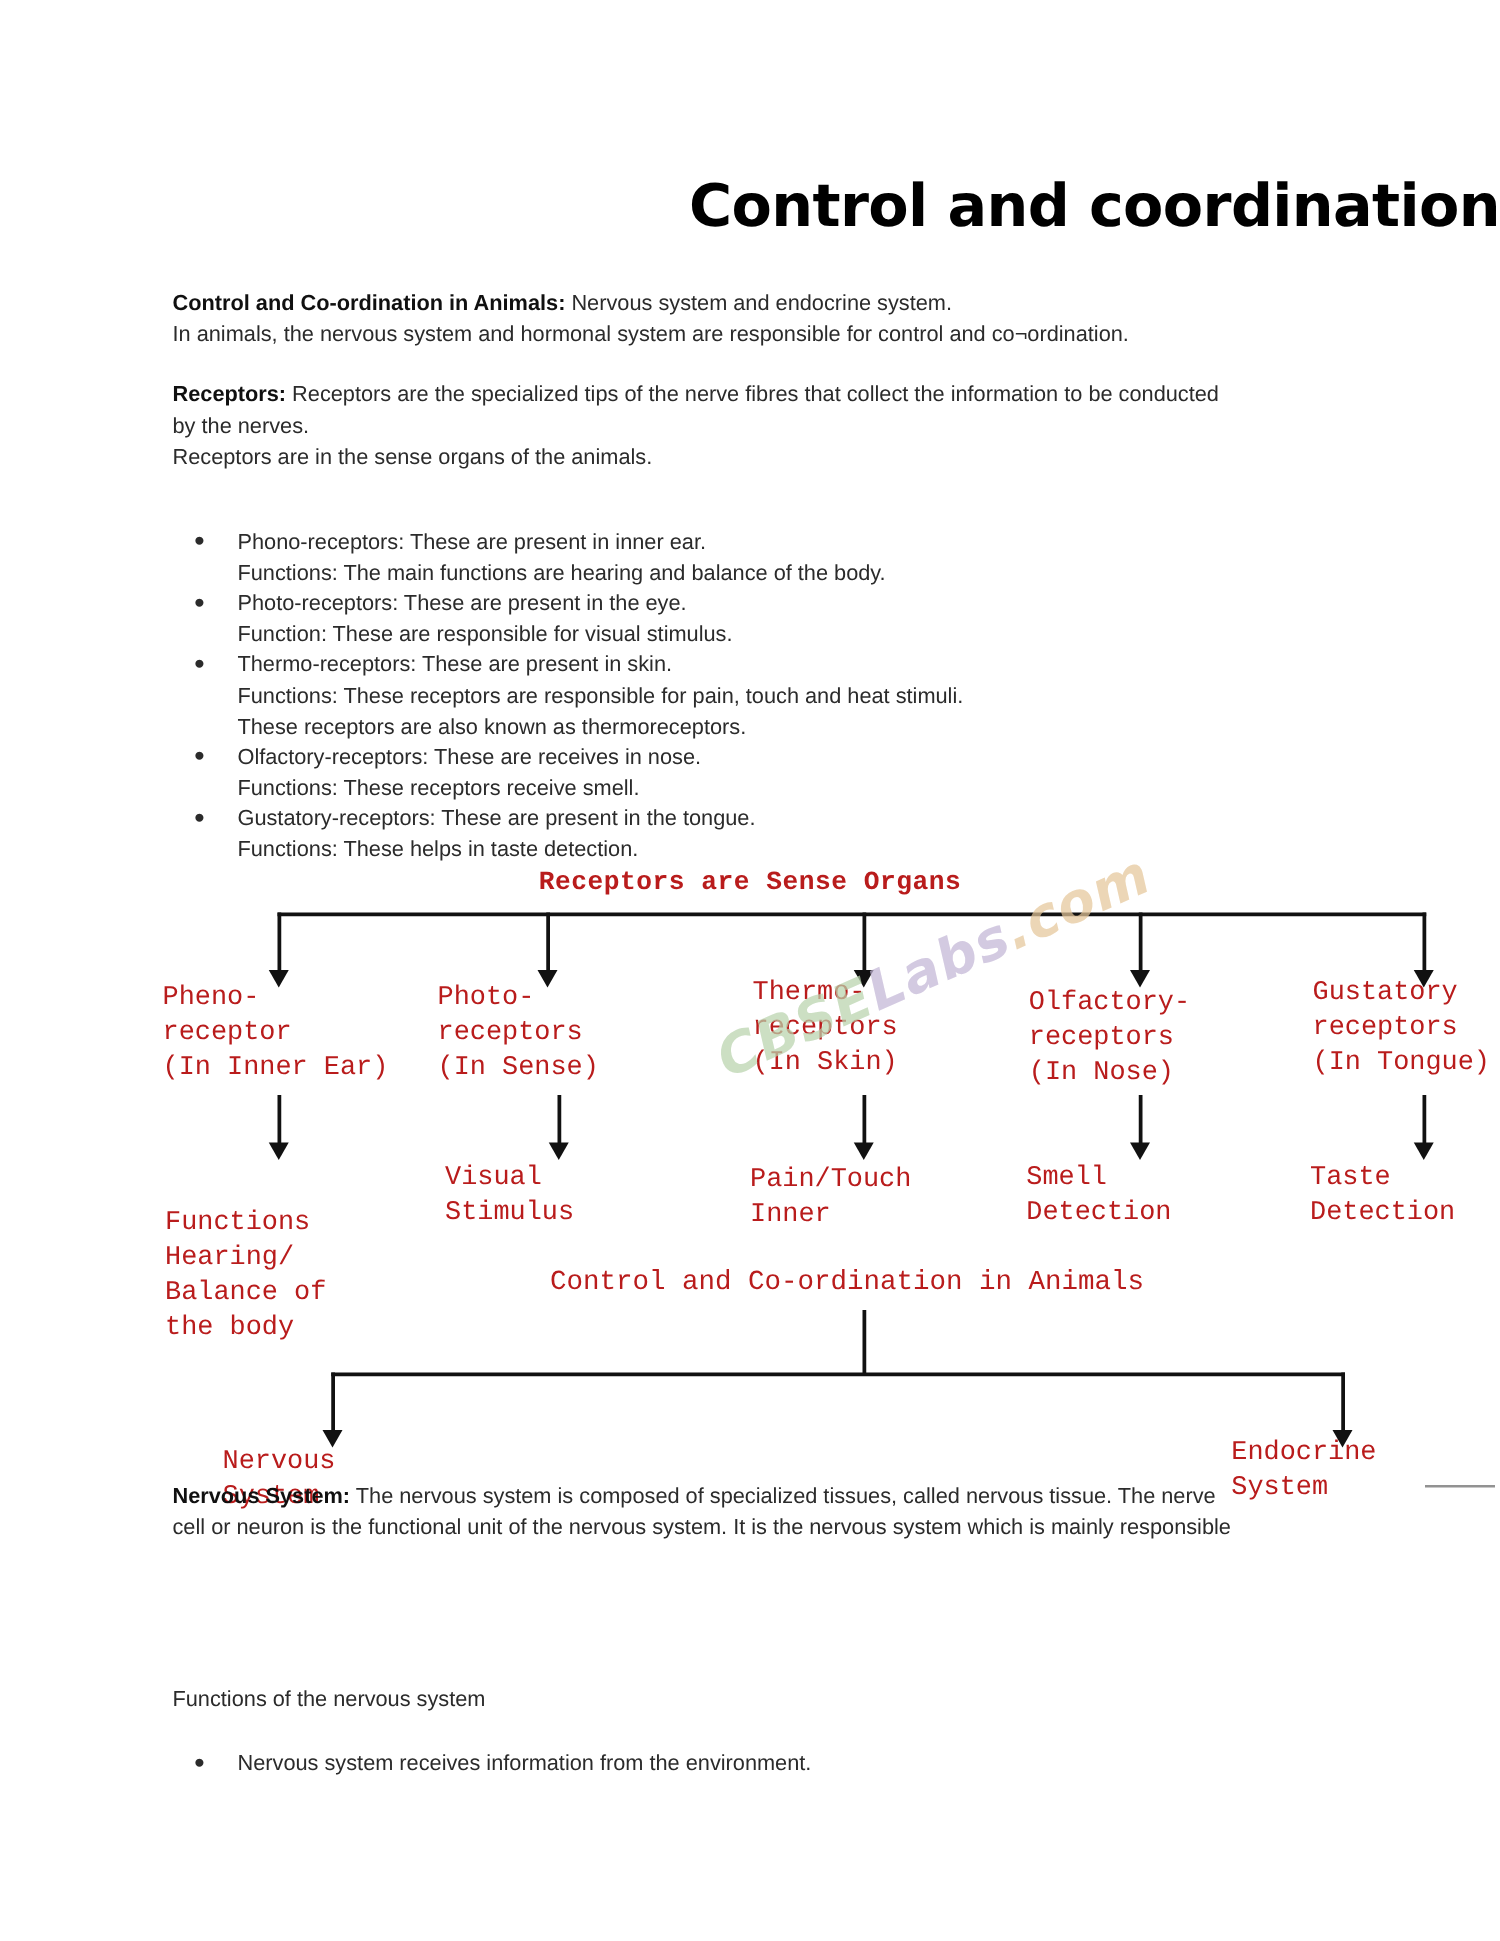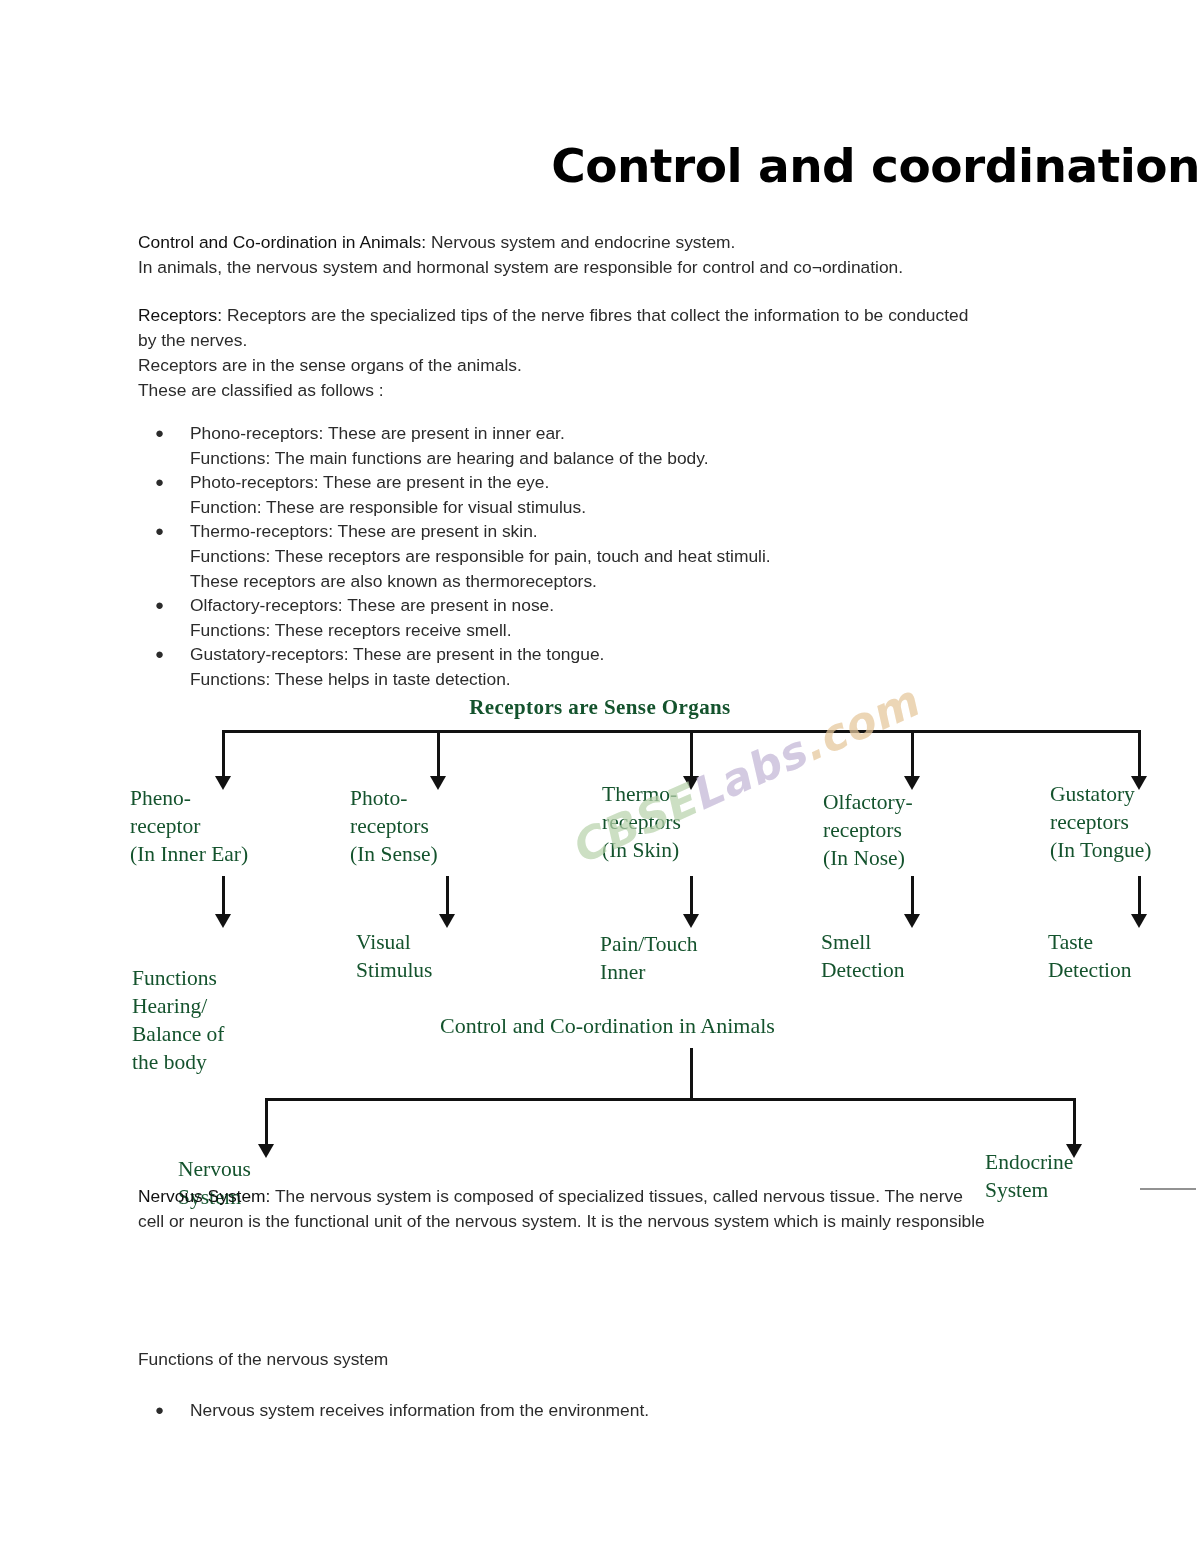--- a/index.html
+++ b/index.html
@@ -40,21 +40,21 @@
   .prose {
     position: absolute;
     left: 138px;
     width: 916px;
     font-size: 17.4px;
     line-height: 25px;
     color: #2b2b2b;
     font-family: "Liberation Sans", sans-serif;
   }
   .prose b, .lead {
-    font-weight: normal;
+    font-weight: bold;
     color: #101010;
   }
 
   #para-intro  { top: 230px; }
   #para-recept { top: 303px; }
 
   
   .bullet-list {
     position: absolute;
     left: 152px;
@@ -78,22 +78,22 @@
   }
   .bullet-line { display: block; }
 
   
   .figure {
     position: absolute;
     left: 0;
     top: 680px;
     width: 1200px;
     height: 540px;
-    font-family: Liberation Serif, serif;
-    color: #14532d;
+    font-family: Liberation Mono, monospace;
+    color: #b91c1c;
   }
   .fig-heading {
     position: absolute;
     top: 15px;
     left: 0;
     width: 1200px;
     text-align: center;
     font-weight: bold;
     font-size: 21px;
     letter-spacing: 0.4px;
@@ -165,21 +165,20 @@
 
   <div class="prose" id="para-intro">
     <div><b>Control and Co-ordination in Animals:</b><span> Nervous system and endocrine system.</span></div>
     <div>In animals, the nervous system and hormonal system are responsible for control and co¬ordination.</div>
   </div>
 
   <div class="prose" id="para-recept">
     <div><b>Receptors:</b><span> Receptors are the specialized tips of the nerve fibres that collect the information to be conducted</span></div>
     <div>by the nerves.</div>
     <div>Receptors are in the sense organs of the animals.</div>
-    <div>These are classified as follows :</div>
   </div>
 
   <div class="bullet-list">
 
     <div class="bullet-row">
       <span class="bullet-dot">●</span>
       <span class="bullet-line">Phono-receptors: These are present in inner ear.</span>
       <span class="bullet-line">Functions: The main functions are hearing and balance of the body.</span>
     </div>
 
@@ -191,21 +190,21 @@
 
     <div class="bullet-row">
       <span class="bullet-dot">●</span>
       <span class="bullet-line">Thermo-receptors: These are present in skin.</span>
       <span class="bullet-line">Functions: These receptors are responsible for pain, touch and heat stimuli.</span>
       <span class="bullet-line">These receptors are also known as thermoreceptors.</span>
     </div>
 
     <div class="bullet-row">
       <span class="bullet-dot">●</span>
-      <span class="bullet-line">Olfactory-receptors: These are present in nose.</span>
+      <span class="bullet-line">Olfactory-receptors: These are receives in nose.</span>
       <span class="bullet-line">Functions: These receptors receive smell.</span>
     </div>
 
     <div class="bullet-row">
       <span class="bullet-dot">●</span>
       <span class="bullet-line">Gustatory-receptors: These are present in the tongue.</span>
       <span class="bullet-line">Functions: These helps in taste detection.</span>
     </div>
 
   </div>

